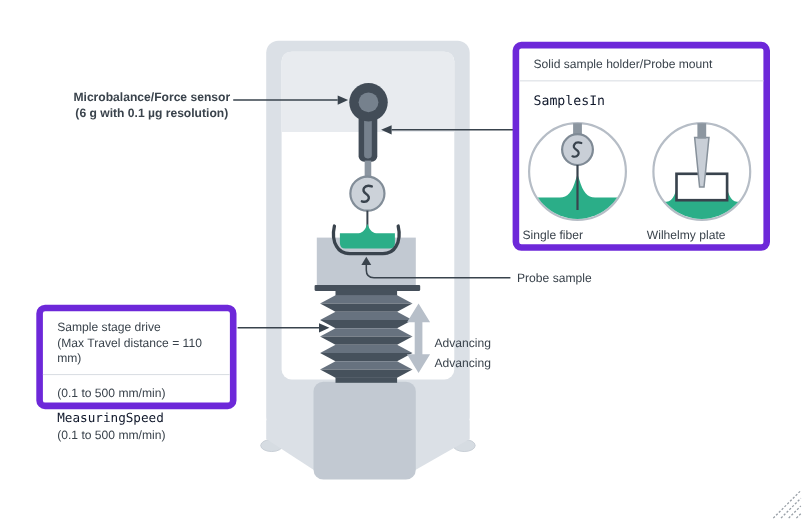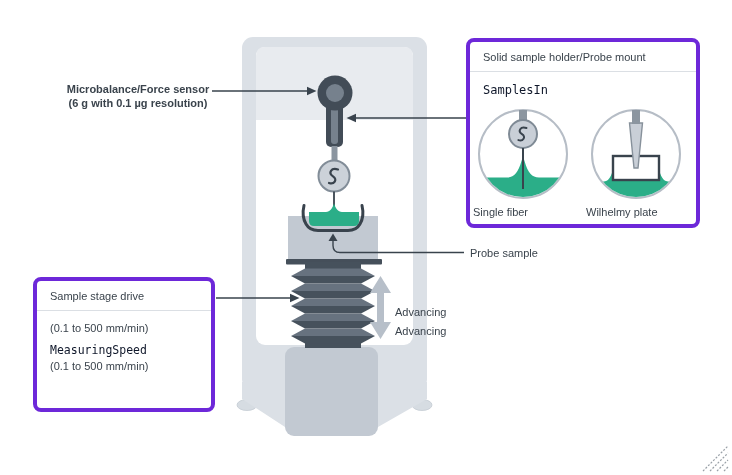--- a/index.html
+++ b/index.html
@@ -3,21 +3,21 @@
 <meta charset="utf-8">
 <style>
   html,body{margin:0;padding:0;background:#ffffff;}
   .stage{position:relative;width:732px;height:475px;background:#ffffff;overflow:hidden;
          font-family:"Liberation Sans",sans-serif;color:#3a434c;}
   svg{display:block;}
   .layer{position:absolute;left:0;top:0;}
   .label{position:absolute;font-size:11px;line-height:14px;color:#3a434c;}
   .label.center{text-align:center;font-weight:bold;}
   .mono{font-family:"DejaVu Sans Mono",monospace;color:#0f172a;}
-  .callout-box{position:absolute;background:#ffffff;border:4px solid #6d28d9;border-radius:8px;
+  .callout-box{position:absolute;background:#ffffff;border:6px solid #6d28d9;border-radius:8px;
                box-sizing:border-box;}
   .box-title{padding:8px 13px 7px 13px;font-size:11px;line-height:14px;border-bottom:1px solid #dbdfe4;}
   .box-body{padding:8px 13px;}
   .param-name{font-size:11.5px;line-height:14px;margin-top:4px;}
   .param-range{font-size:11px;line-height:14px;margin:2px 0 8px 0;}
   .probe-panel-svg{position:absolute;left:0;top:0;pointer-events:none;}
   .probe-label{position:absolute;top:164px;width:100px;font-size:11px;}
 </style>
 </head>
 <body>
@@ -143,23 +143,24 @@
         <rect x="162" y="68" width="8" height="14" fill="#8c96a0"></rect>
       </g>
     </svg>
 
     <div class="probe-label" style="left:3px;">Single fiber</div>
     <div class="probe-label" style="left:116px;">Wilhelmy plate</div>
   </div>
 
   <div class="label" style="left:470px;top:246px;">Probe sample</div>
 
-  <div class="callout-box" style="left:33px;top:277px;width:182px;height:135px;">
+  <div class="callout-box" style="left:33px;top:277px;width:182px;height:95px;">
     <div class="box-title" style="border-bottom:1px solid #dbdfe4;">
       <div>Sample stage drive</div>
+      <div>(Max Travel distance = 110 mm)</div>
     </div>
     <div class="box-body">
       <div class="param-range">(0.1 to 500 mm/min)</div>
       <div class="mono param-name">MeasuringSpeed</div>
       <div class="param-range">(0.1 to 500 mm/min)</div>
     </div>
   </div>
 
   <div class="label" style="left:395px;top:279px;margin-top:26px;">Advancing</div>
   <div class="label" style="left:395px;top:324px;">Advancing</div>

